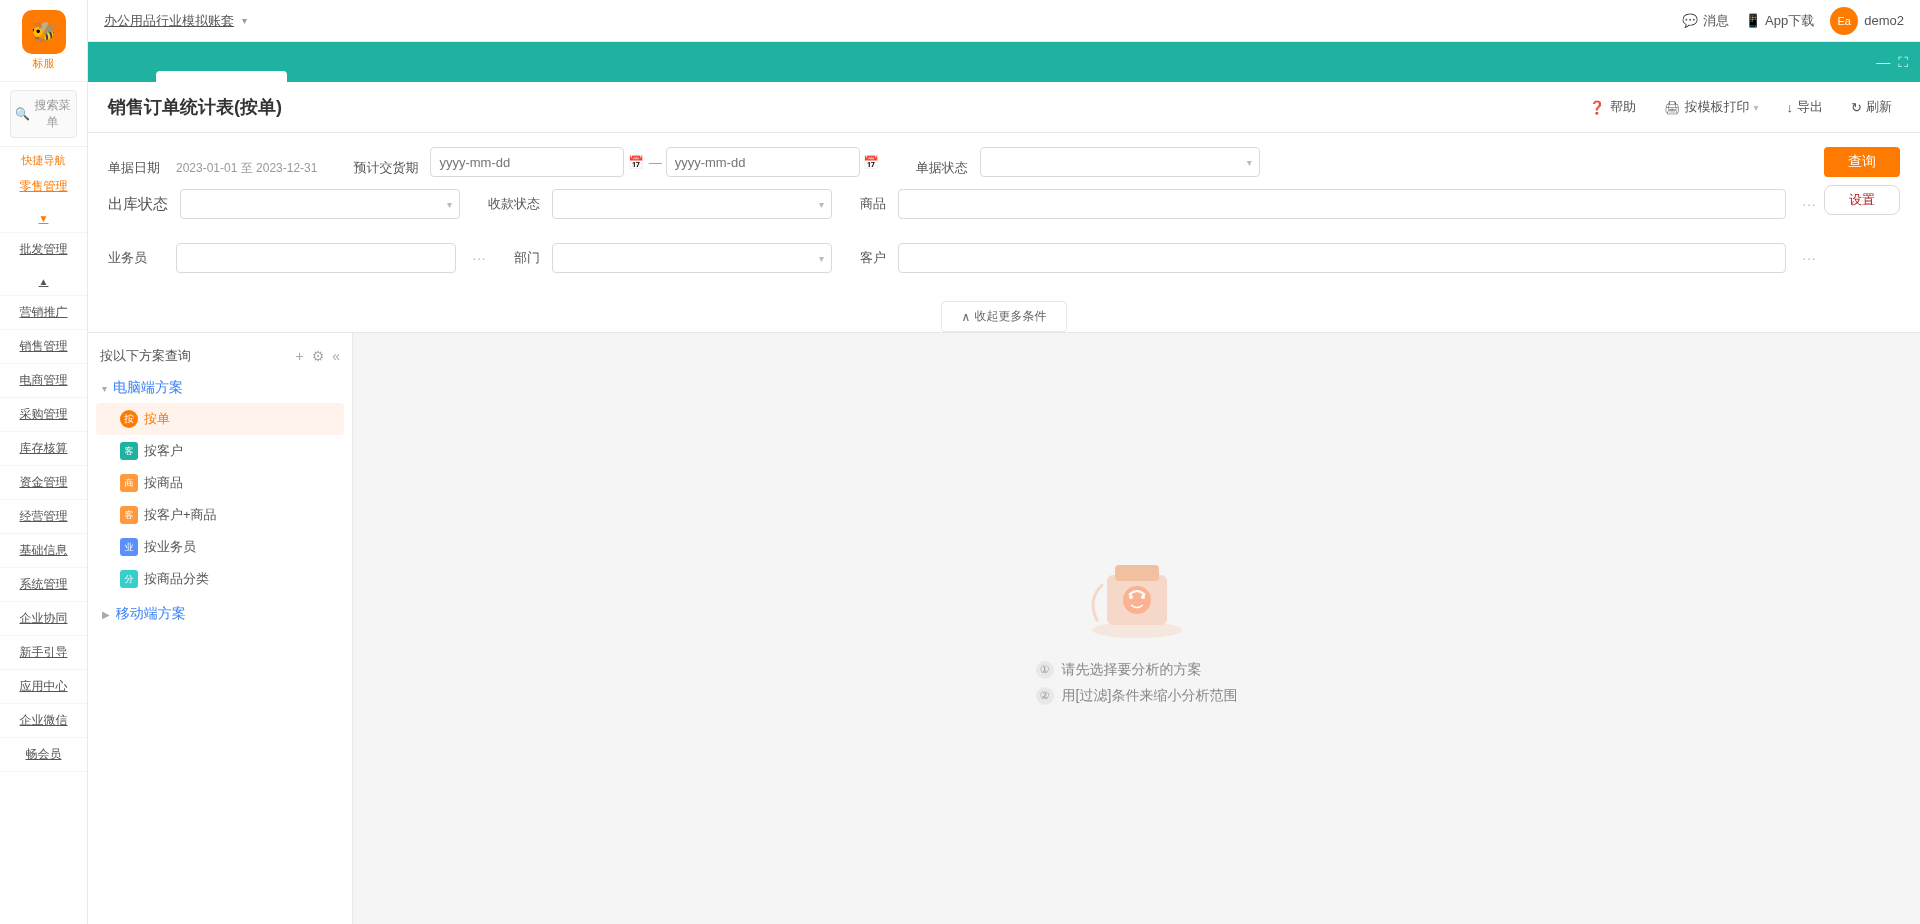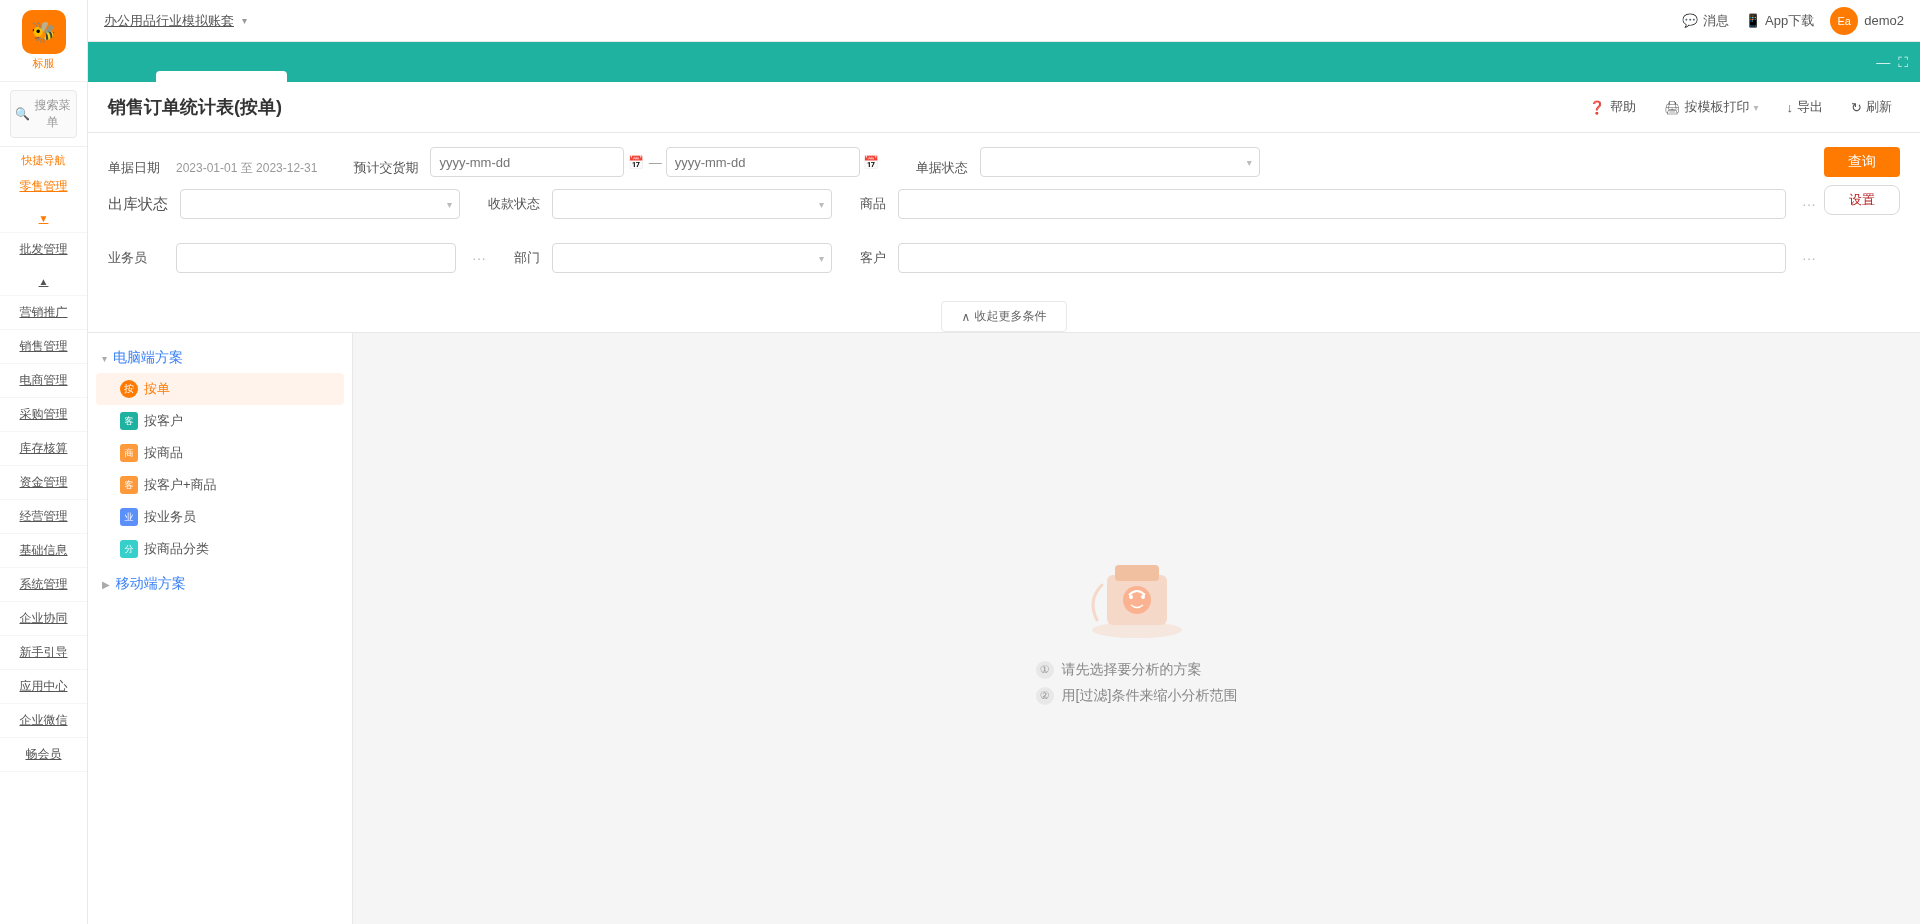--- a/index.html
+++ b/index.html
@@ -293,20 +293,28 @@
         <button class="collapse-btn">
           <span>∧</span>
           <span>收起更多条件</span>
         </button>
       </div>
     </div>
 
     <div class="body-area">
 
       <div class="left-panel">
+        <div class="left-panel-header">
+          <span class="left-panel-title">按以下方案查询</span>
+          <div class="left-panel-actions">
+            <span class="lp-action">+</span>
+            <span class="lp-action">⚙</span>
+            <span class="lp-action">«</span>
+          </div>
+        </div>
 
         <div class="tree-group">
           <div class="tree-group-header">
             <span class="tree-arrow">▾</span>
             <span class="tree-group-label">电脑端方案</span>
           </div>
 
           <div class="tree-item active">
             <div class="tree-item-icon" style="background:#ff7a00;border-radius:50%;">按</div>
             <span>按单</span>

